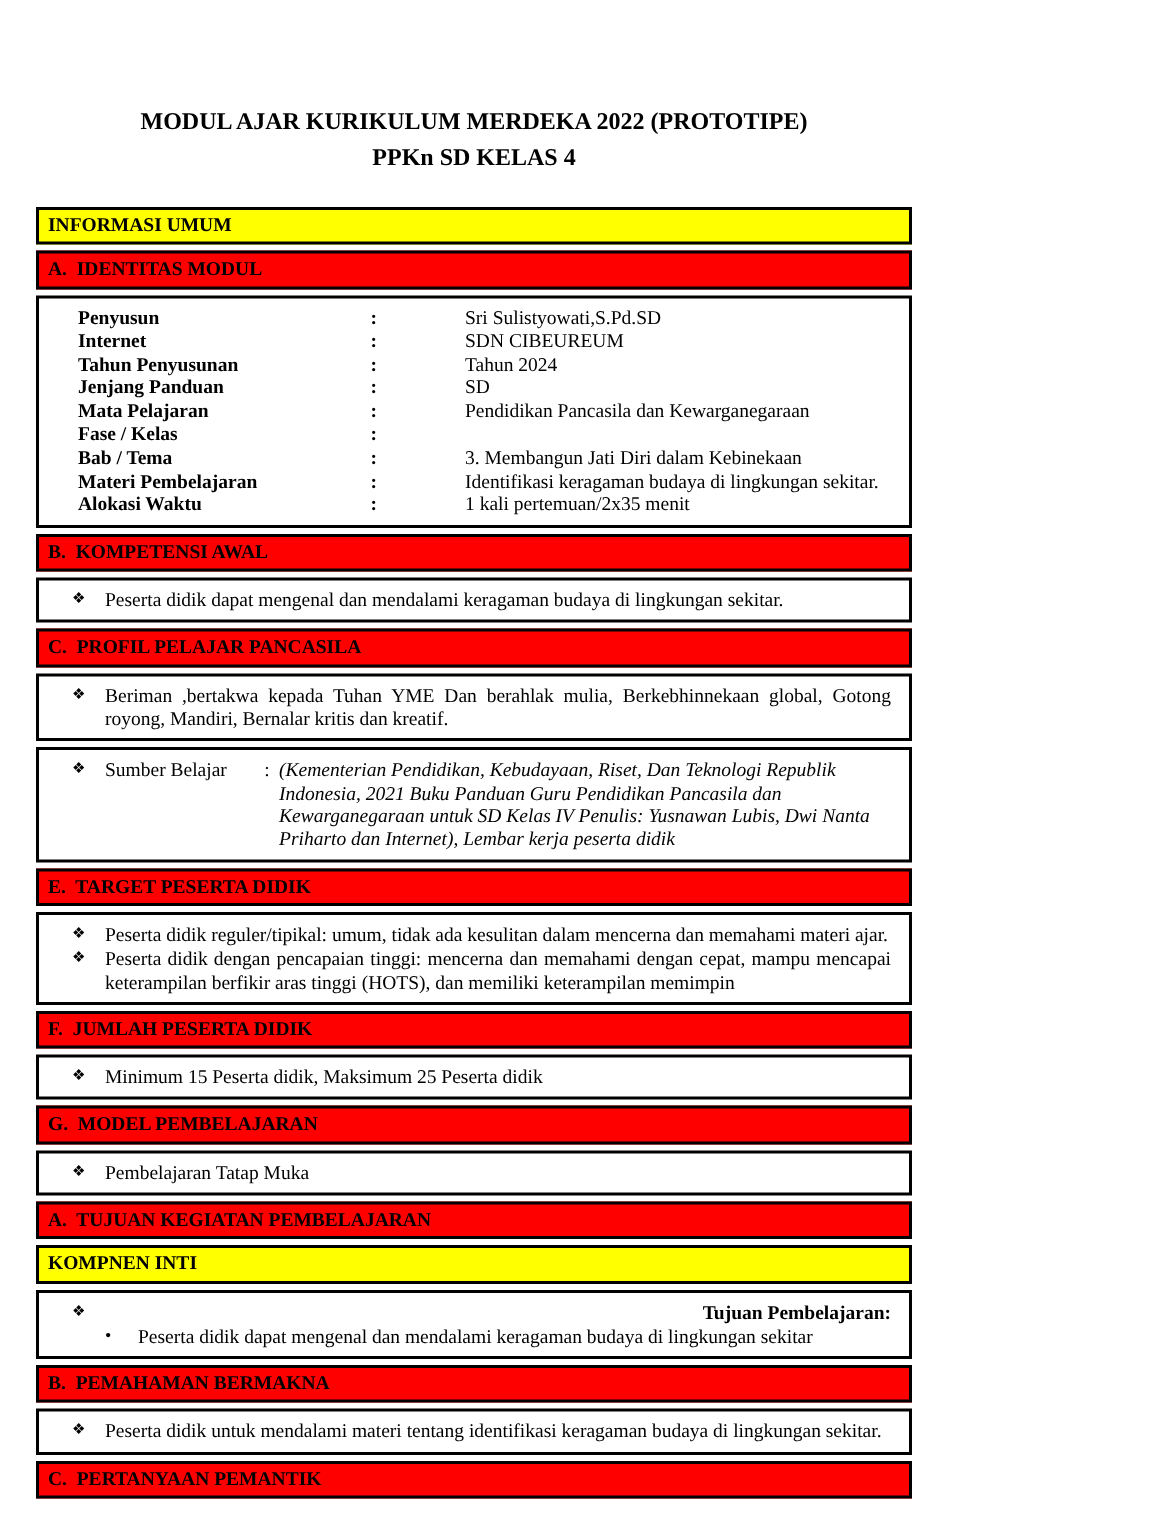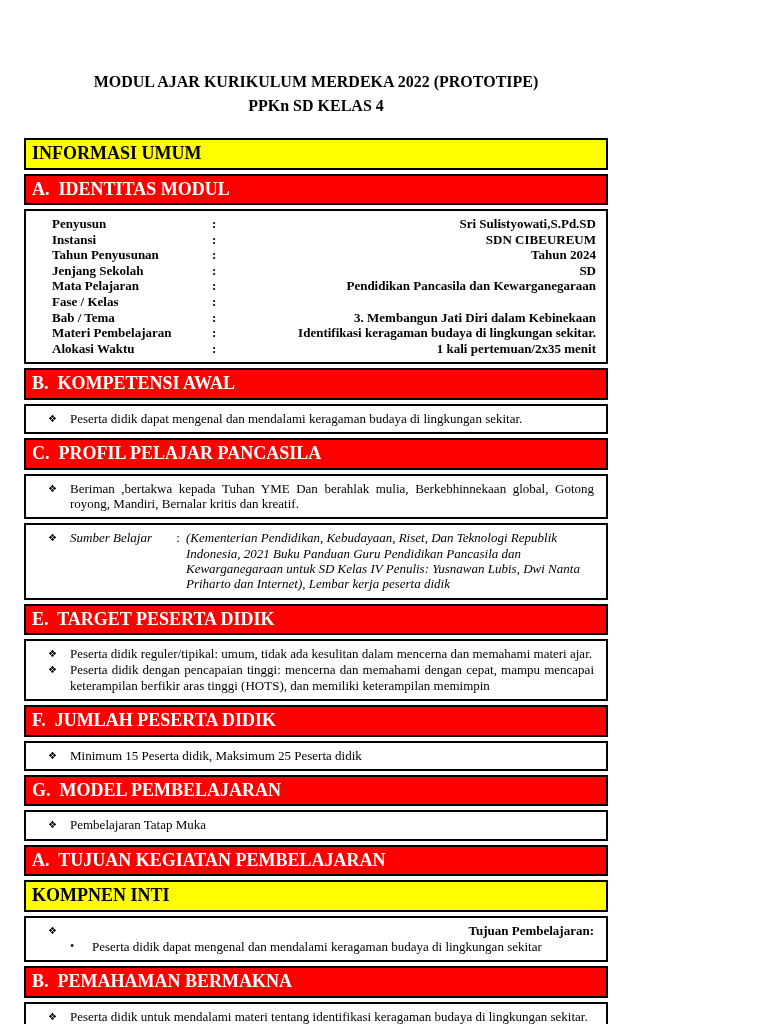--- a/index.html
+++ b/index.html
@@ -8,51 +8,51 @@
     width:768px; height:1024px;
     font-family:"Liberation Serif","DejaVu Serif",serif;
     color:#000;
   }
   .page { width:632px; height:1024px; overflow:hidden; background:#fff; }
   .doc { width:584px; margin:0 auto; }
   .title-block { text-align:center; font-weight:bold; font-size:16px; line-height:1.5; padding-top:70px; margin-bottom:20px; }
   .title-line { white-space:pre-wrap; }
   .band {
     border:2px solid #000;
-    font-weight:bold; font-size:18px;
+    font-weight:bold; font-size:13px;
     padding:2px 6px 3px 6px;
     margin-bottom:4px;
     white-space:pre-wrap;
     line-height:1.25;
   }
   .band-yellow { background:#FFFF00; color:#000; }
-  .band-red { background:#FF0000; color:#ffffff; }
+  .band-red { background:#FF0000; color:#000000; }
   .content-box {
     border:2px solid #000;
     margin-bottom:4px;
     padding:4px 12px 5px 10px;
     font-size:13px; line-height:1.18;
   }
   .kv-box { padding:5px 10px 6px 26px; }
-  .kv-row { display:flex; line-height:15.6px; }
+  .kv-row { display:flex; line-height:15.6px;gap:35px; }
   .kv-label { width:160px; font-weight:bold; flex:0 0 160px; }
   .kv-colon { width:28px; flex:0 0 28px; font-weight:bold; }
-  .kv-value { font-weight:bold; flex:1;text-align:right; }
+  .kv-value { font-weight:normal; flex:1; }
   .bullet-row { display:flex; margin:1px 0; }
   .marker {
     flex:0 0 14px; width:14px;
     margin-left:12px; margin-right:8px;
     font-size:10px; padding-top:2px;
     font-family:"DejaVu Sans",sans-serif;
   }
   .bullet-row.sub .marker { margin-left:34px; font-size:12px; padding-top:0; font-family:"Liberation Serif",serif; }
   .b-text { flex:1; text-align:justify; }
   .b-text.bold { font-weight:bold; text-align:right; }
   .b-text.left { text-align:left;font-style:italic; }
-  .b-label { flex:0 0 100px;font-style:italic; }
+  .b-label { flex:0 0 100px; }
   .b-colon { flex:0 0 16px; text-align:center; }
 </style>
 </head>
 <body>
 
 <div class="page">
   <div class="doc">
     <div class="title-block">
       <div class="title-line">MODUL AJAR KURIKULUM MERDEKA 2022 (PROTOTIPE)</div>
       <div class="title-line">PPKn SD KELAS 4</div>
@@ -60,31 +60,31 @@
     <div id="sections">
         <div class="band band-yellow">INFORMASI UMUM</div>
         <div class="band band-red">A.  IDENTITAS MODUL</div>
         <div class="content-box kv-box">
           <div class="kv-row">
             <div class="kv-label">Penyusun</div>
             <div class="kv-colon">:</div>
             <div class="kv-value">Sri Sulistyowati,S.Pd.SD</div>
           </div>
           <div class="kv-row">
-            <div class="kv-label">Instansi</div>
+            <div class="kv-label">Internet</div>
             <div class="kv-colon">:</div>
             <div class="kv-value">SDN CIBEUREUM</div>
           </div>
           <div class="kv-row">
             <div class="kv-label">Tahun Penyusunan</div>
             <div class="kv-colon">:</div>
             <div class="kv-value">Tahun 2024</div>
           </div>
           <div class="kv-row">
-            <div class="kv-label">Jenjang Sekolah</div>
+            <div class="kv-label">Jenjang Panduan</div>
             <div class="kv-colon">:</div>
             <div class="kv-value">SD</div>
           </div>
           <div class="kv-row">
             <div class="kv-label">Mata Pelajaran</div>
             <div class="kv-colon">:</div>
             <div class="kv-value">Pendidikan Pancasila dan Kewarganegaraan</div>
           </div>
           <div class="kv-row">
             <div class="kv-label">Fase / Kelas</div>

